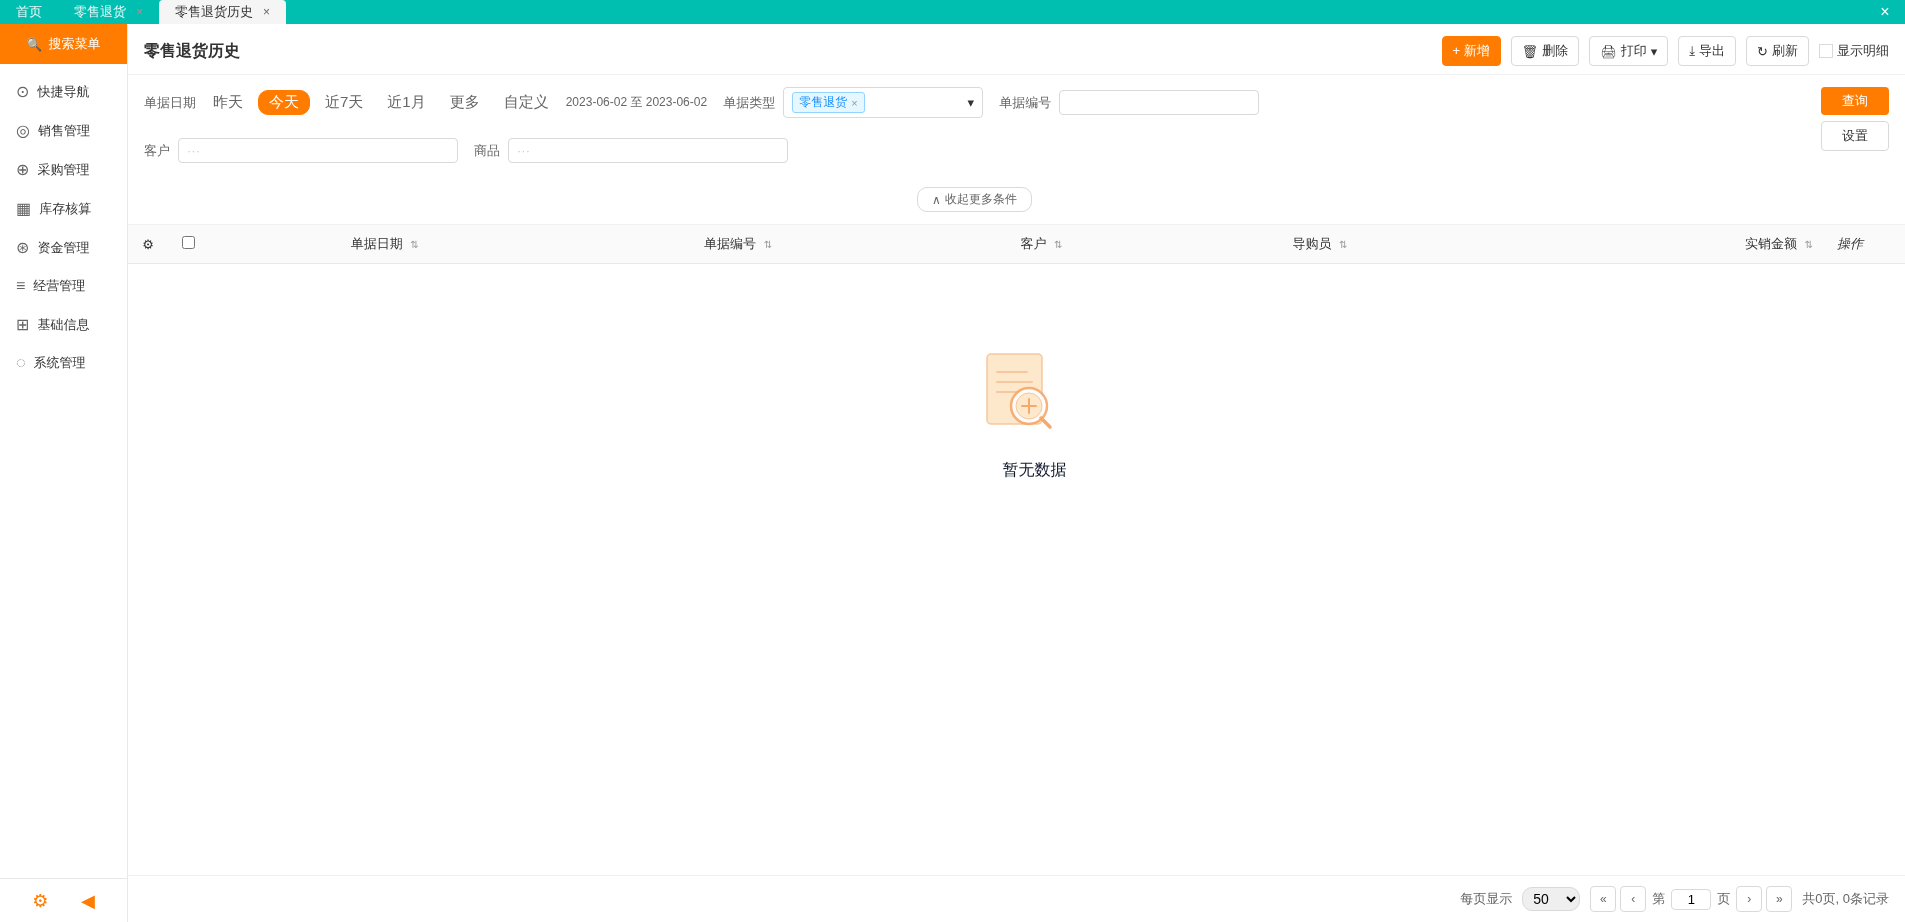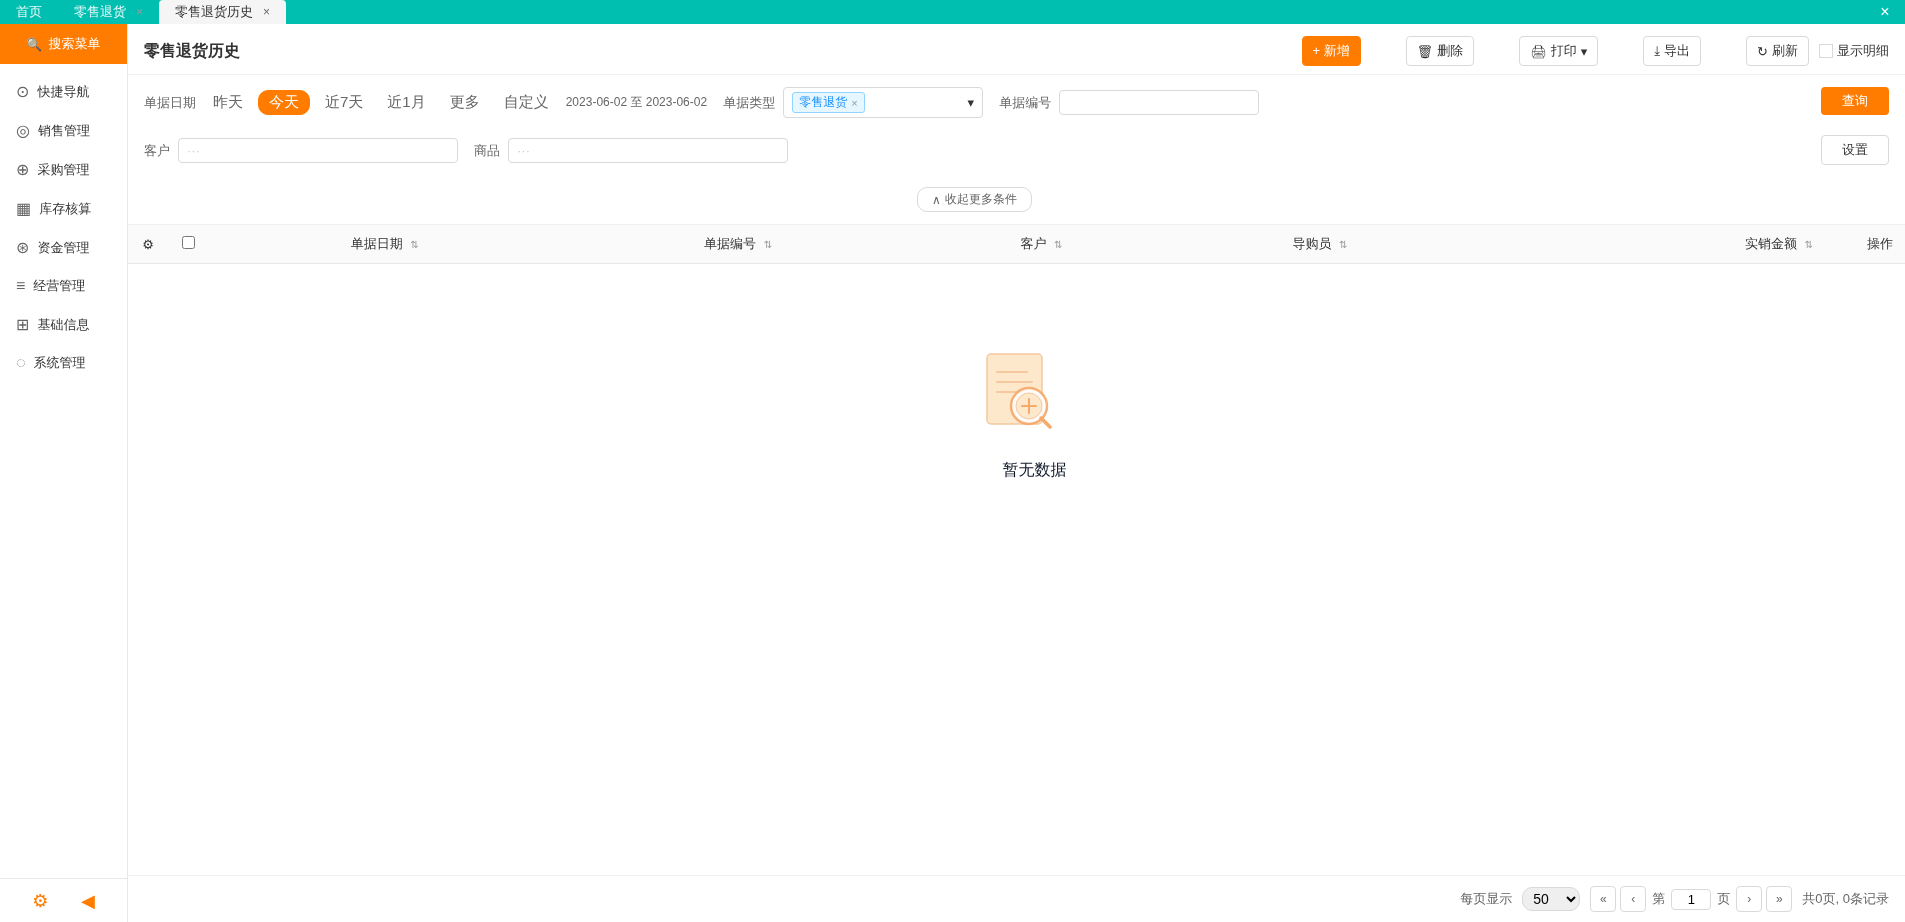--- a/index.html
+++ b/index.html
@@ -155,21 +155,20 @@
       display: flex;
       align-items: center;
       gap: 4px;
       padding: 5px 10px;
       border: 1px solid #d9d9d9;
       border-radius: 4px;
       background: #fff;
       cursor: pointer;
       font-size: 13px;
       color: #333;
-      margin-left: 35px;
     }
     .action-btn.primary {
       background: #ff7c00;
       color: white;
       border-color: #ff7c00;
     }
     .display-toggle {
       display: flex;
       align-items: center;
       gap: 4px;
@@ -305,21 +304,21 @@
       font-size: 12px;
       color: #666;
       cursor: pointer;
       background: #fff;
     }
 
     
     .query-section {
       display: flex;
       flex-direction: column;
-      gap: 20px;
+      gap: 6px;
       flex-shrink: 0;
     }
     .query-btn {
       padding: 5px 20px;
       background: #ff7c00;
       color: white;
       border: none;
       border-radius: 4px;
       cursor: pointer;
       font-size: 13px;
@@ -650,21 +649,21 @@
                 <span class="sort-icon">⇅</span>
               </th>
               <th>
                 <span>导购员</span>
                 <span class="sort-icon">⇅</span>
               </th>
               <th class="th-amount" style="text-align:right;">
                 <span>实销金额</span>
                 <span class="sort-icon">⇅</span>
               </th>
-              <th class="th-action" style="text-align:right;">
+              <th class="th-action" style="text-align:left;font-style:italic;">
                 <span>操作</span>
               </th>
             </tr>
           </thead>
           <tbody>
             <tr>
               <td colspan="8" style="padding:0; border:none;">
 
                 <div class="empty-state">
                   <svg class="empty-icon" viewBox="0 0 100 100" xmlns="http://www.w3.org/2000/svg">

